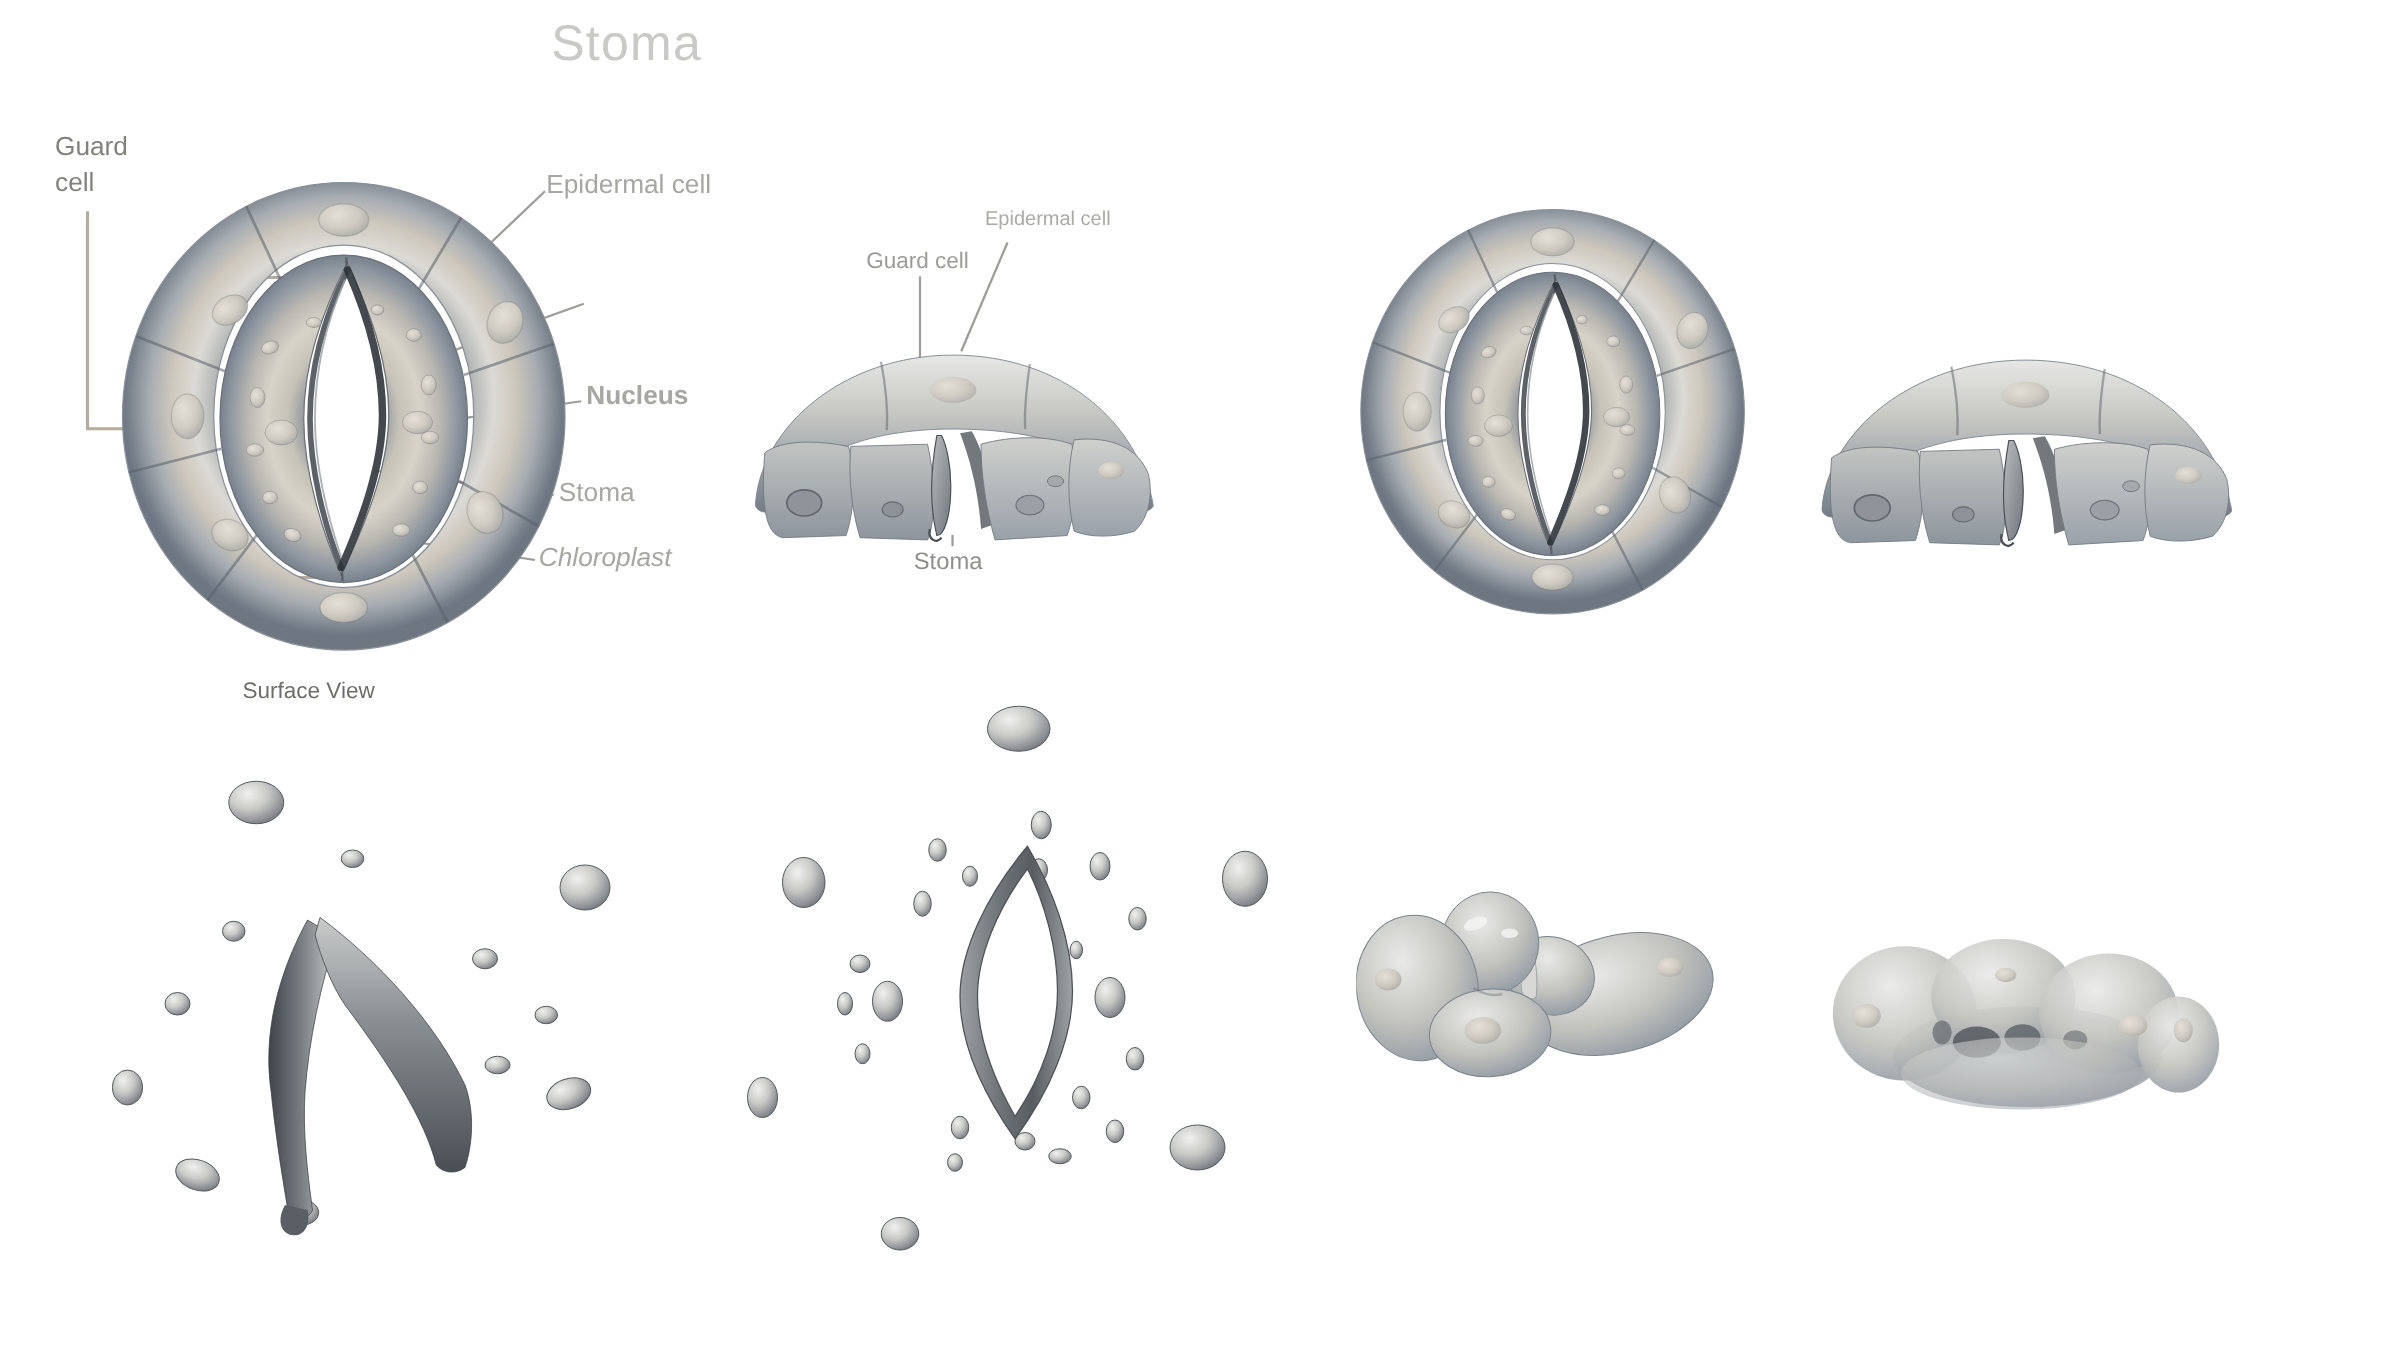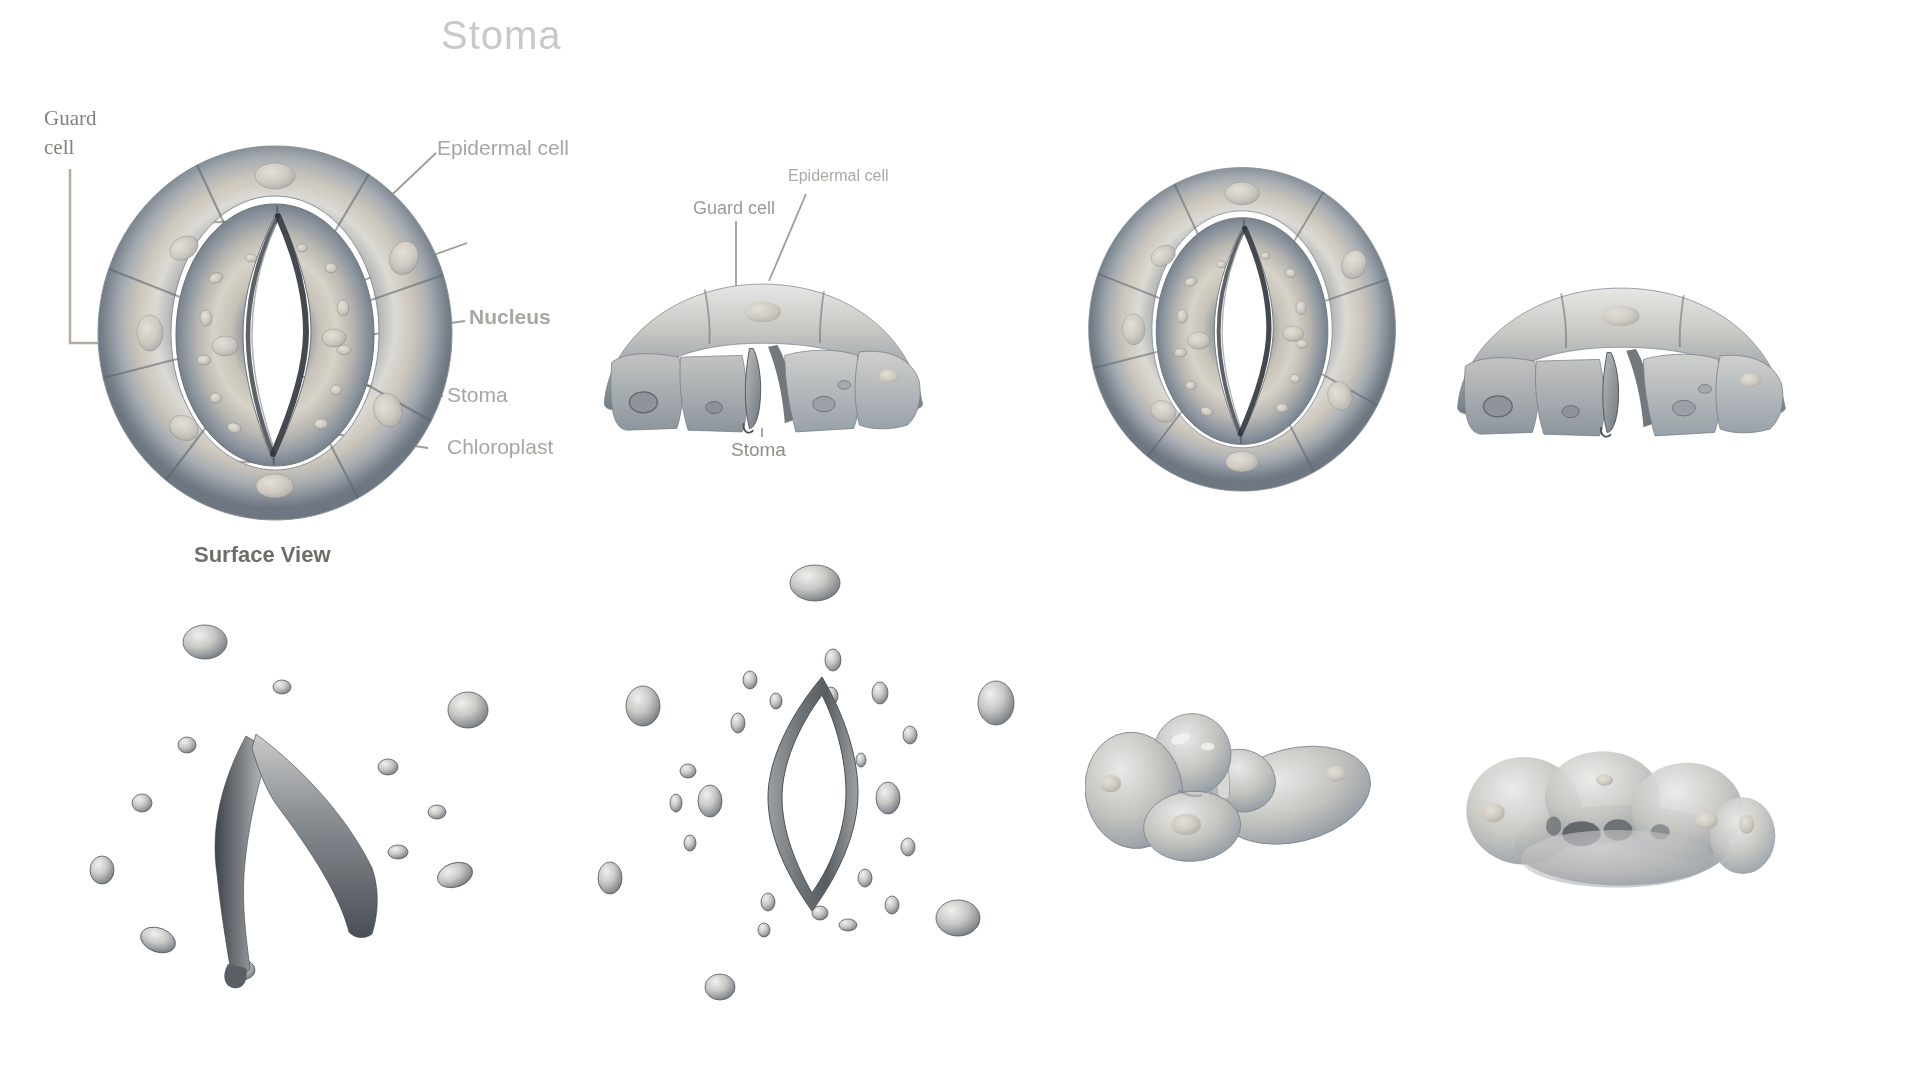--- a/index.html
+++ b/index.html
@@ -4,21 +4,21 @@
 <style>
   html,body{margin:0;padding:0;background:#ffffff;}
   body{width:1920px;height:1080px;position:relative;overflow:hidden;
        font-family:"Liberation Sans", sans-serif;}
   .stage{position:absolute;inset:0;width:1884px;height:1080px;}
   svg.panel{position:absolute;}
   .lbl{position:absolute;white-space:pre-line;line-height:1.38;}
   .title{font-size:40px;letter-spacing:1px;color:#c9c9c7;}
   .l-main{font-size:21px;color:#a6a6a2;}
   .l-dark{font-size:21px;color:#82827d;}
-  .l-caption{font-size:22px;color:#6e6e69;font-weight:bold;}
+  .l-caption{font-size:18px;color:#6e6e69;}
   .l-side-epi{font-size:16px;color:#aaaaa6;}
   .l-side-guard{font-size:18px;color:#9b9b97;}
   .l-side-stoma{font-size:19px;color:#8f8f8a;}
   #leaders{position:absolute;left:0;top:0;}
 </style>
 </head>
 <body>
 
 <div class="stage">
 
@@ -108,26 +108,26 @@
       <path d="M467,243 L311,299"></path>
       <path d="M465,321 L333,340"></path>
       <path d="M443,396 L281,374"></path>
       <path d="M428,448 L321,432"></path>
       <path d="M736,221 L736,321"></path>
       <path d="M806,194 L769,281"></path>
       <path d="M762,437 L762,394"></path>
     </g>
   </svg>
 
-  <div class="lbl l-dark" style="left:44px;top:104px;font-family:Liberation Serif, serif;">Guard
+  <div class="lbl l-dark" style="left:44px;top:104px;">Guard
 cell</div>
   <div class="lbl l-main" style="left:437px;top:134px;">Epidermal cell</div>
   <div class="lbl l-main" style="left:469px;top:303px;font-weight:bold;">Nucleus</div>
   <div class="lbl l-main" style="left:447px;top:381px;">Stoma</div>
-  <div class="lbl l-main" style="left:447px;top:433px;">Chloroplast</div>
+  <div class="lbl l-main" style="left:431px;top:433px;font-style:italic;">Chloroplast</div>
   <div class="lbl l-caption" style="left:194px;top:540px;">Surface View</div>
 
   <div class="lbl l-side-epi" style="left:788px;top:165px;">Epidermal cell</div>
   <div class="lbl l-side-guard" style="left:693px;top:196px;">Guard cell</div>
   <div class="lbl l-side-stoma" style="left:731px;top:437px;">Stoma</div>
 
   <svg class="panel" style="left:88px;top:128px;" width="375" height="400" viewBox="0 0 375 400">
     <g id="surfaceGroup">
 
       <path fill="url(#gTorus)" fill-rule="evenodd" stroke="#8a9098" stroke-width="1" d="M187,18 C285,18 364,102 364,205 C364,308 285,392 187,392 C89,392 10,308 10,205 C10,102 89,18 187,18 Z

